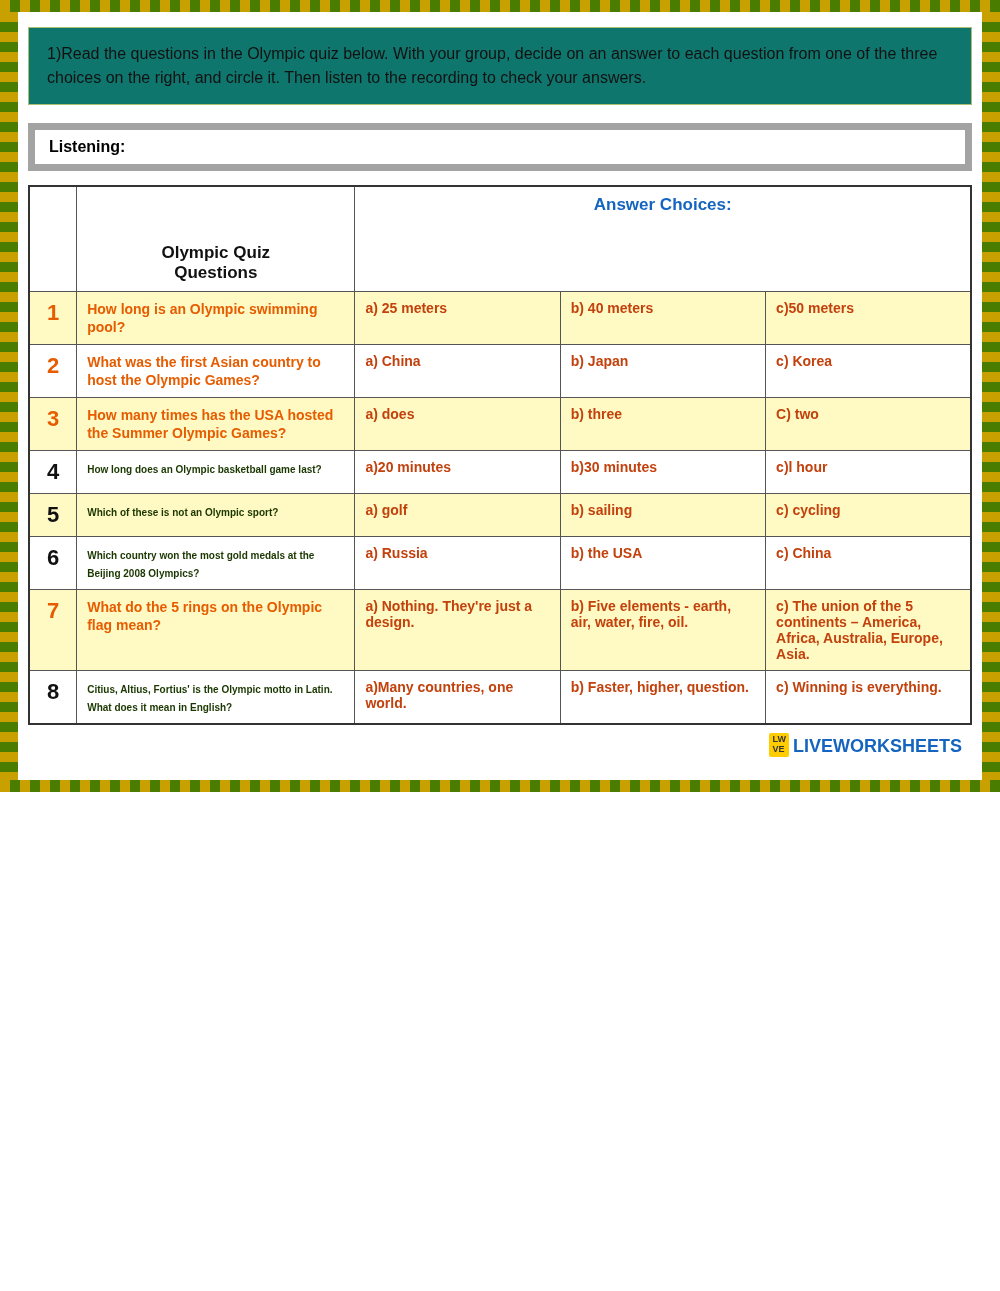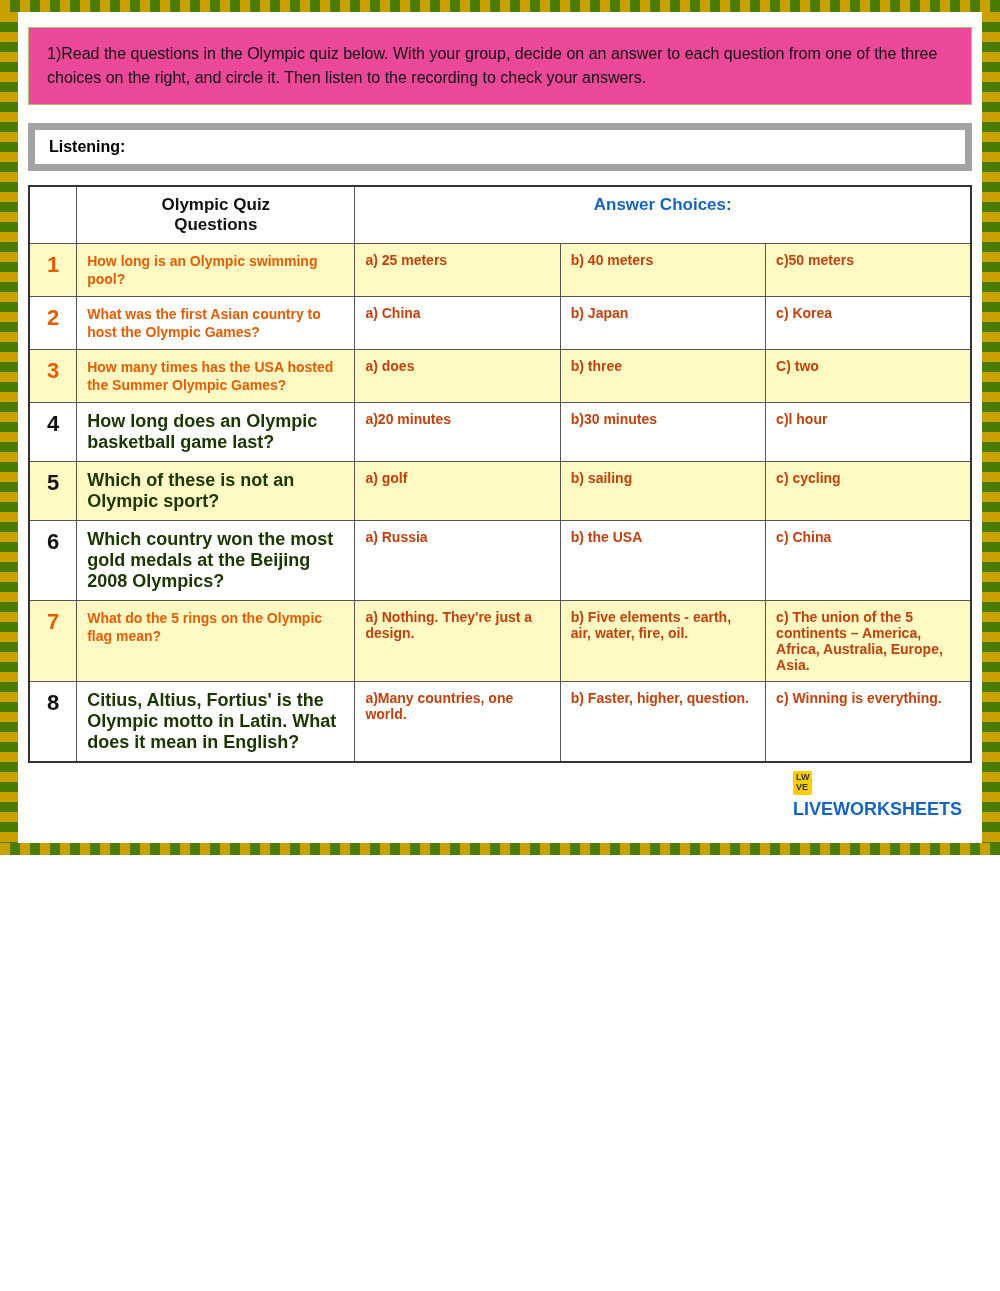--- a/index.html
+++ b/index.html
@@ -38,21 +38,21 @@
       flex-shrink: 0;
     }
 
     .main-content {
       flex: 1;
       padding: 15px 10px;
     }
 
     
     .instructions-box {
-      background: #ec4899;
+      background: #0f766e;
       border: 1px solid #aac070;
       padding: 14px 18px;
       margin-bottom: 18px;
       font-size: 16px;
       line-height: 1.5;
       color: #111;
     }
 
     
     .listening-label {
@@ -98,39 +98,40 @@
     }
 
     .col-answer {
       width: 155px;
     }
 
     .header-question {
       font-size: 17px;
       font-weight: bold;
       color: #111;
+      margin-top: 48px;
     }
 
     .header-answers {
       text-align: center;
       font-size: 17px;
       font-weight: bold;
       color: #1565c0;
     }
 
     .question-orange {
       color: #e65c00;
       font-weight: bold;
       font-size: 14px;
     }
 
     .question-dark {
       color: #1a3700;
       font-weight: bold;
-      font-size: 18px;
+      font-size: 10px;
     }
 
     .answer-text {
       font-size: 14px;
       font-weight: bold;
       color: #c2410c;
     }
 
     .num-cell {
       text-align: center;
@@ -142,23 +143,22 @@
     
     .footer-area {
       display: flex;
       justify-content: flex-end;
       align-items: center;
       padding: 8px 10px;
     }
 
     .liveworksheets-logo {
       display: flex;
-      align-items: flex-start;
+      align-items: flex-end;
       gap: 4px;
-      flex-direction: column;
     }
 
     .logo-box {
       background: #ffcc00;
       color: #333;
       font-weight: bold;
       font-size: 9px;
       padding: 2px 3px;
       border-radius: 2px;
       line-height: 1.1;

